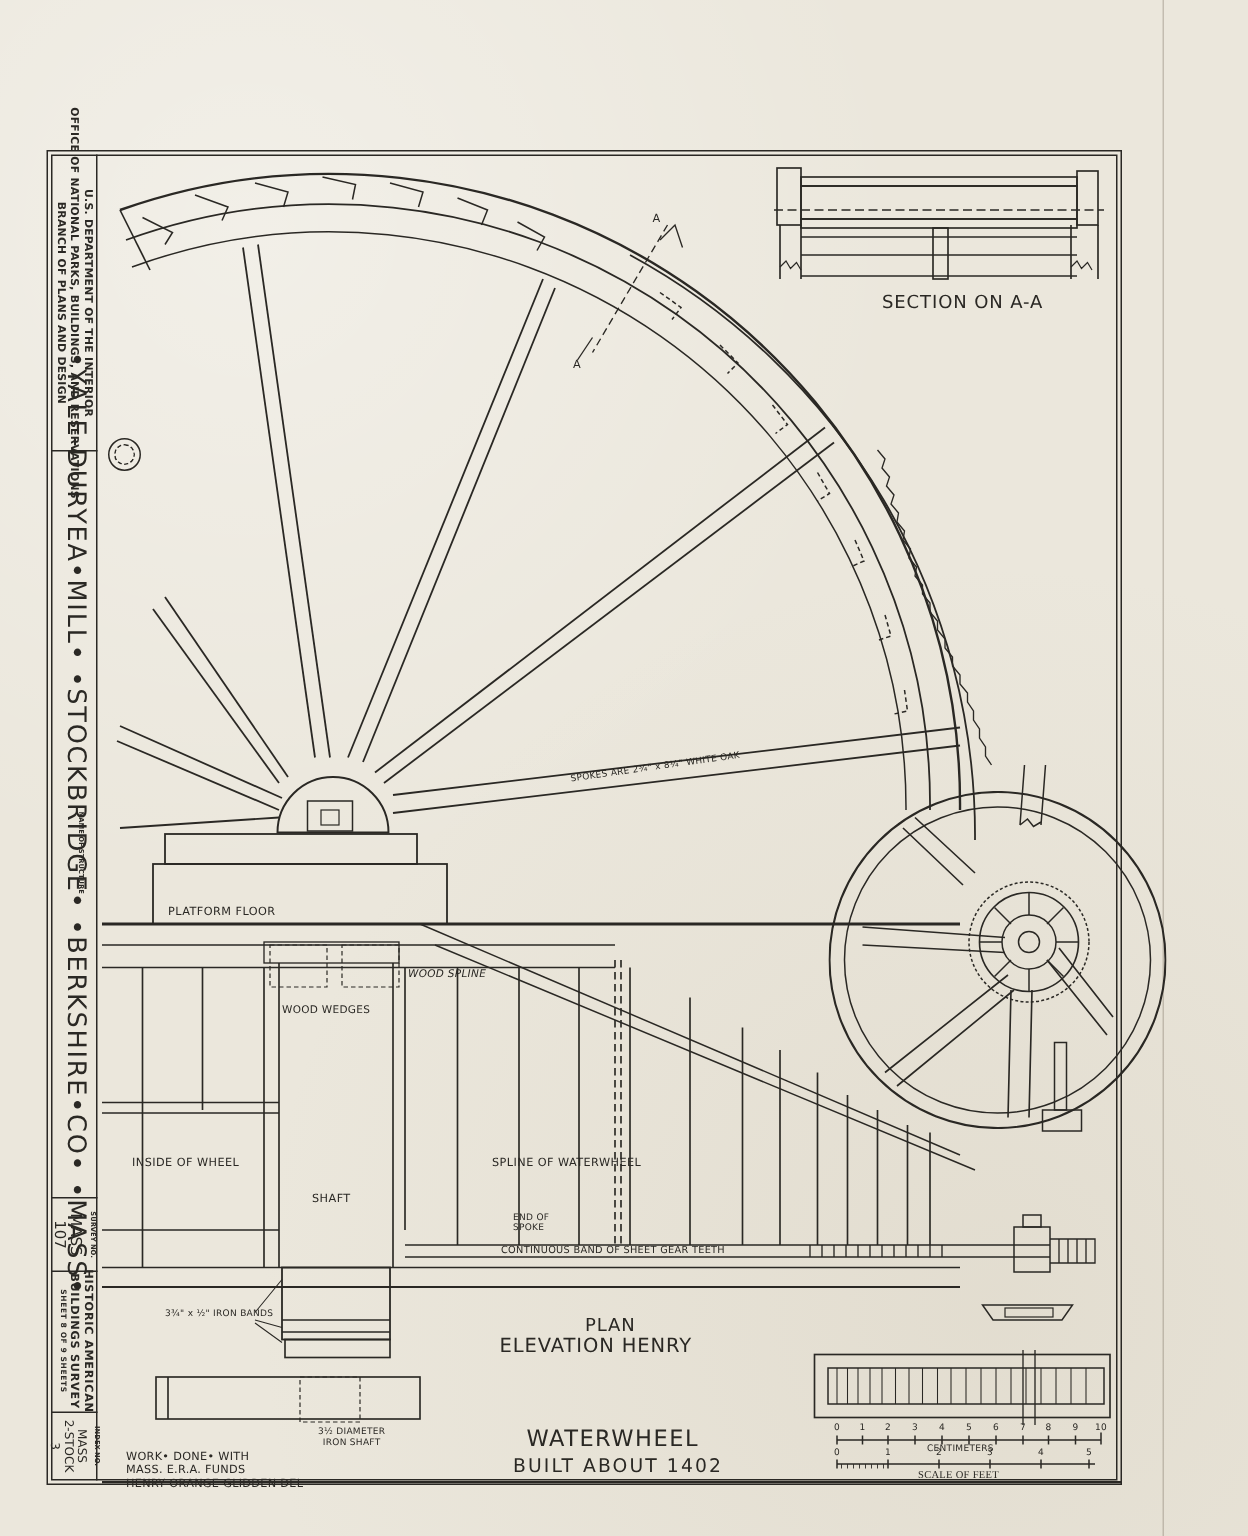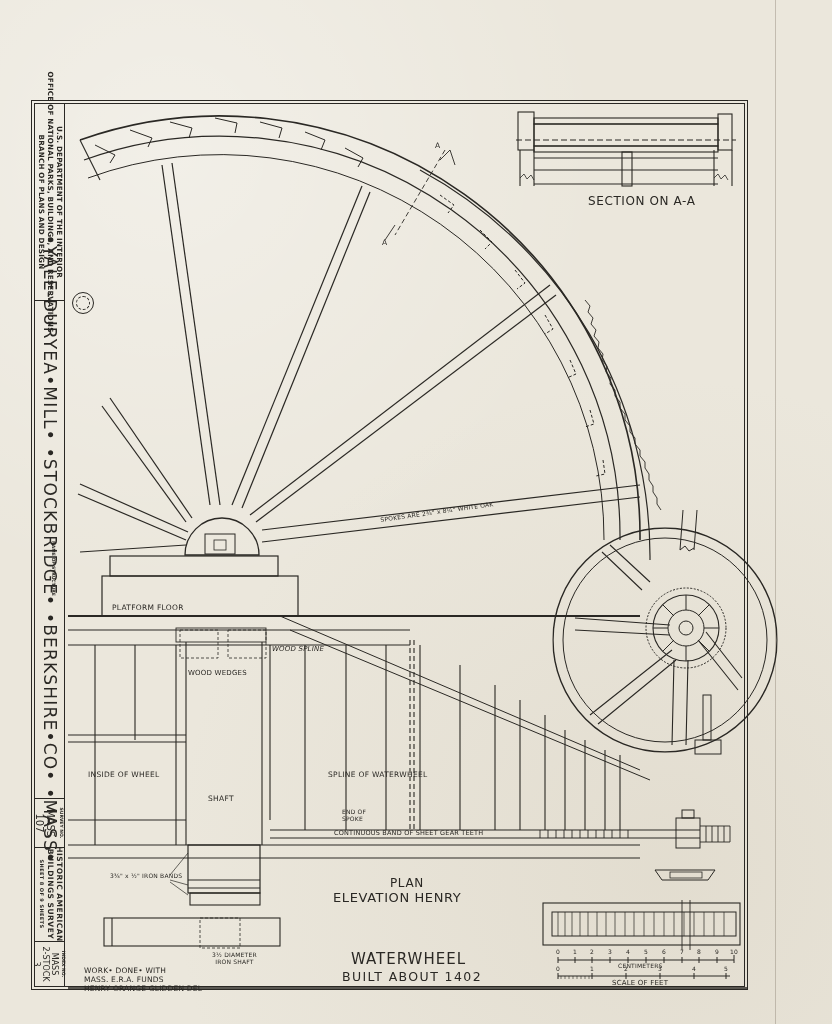--- a/index.html
+++ b/index.html
@@ -270,13 +270,13 @@
 </div>
 <div class="lbl tiny" style="left:618px;top:962px;">CENTIMETERS</div>
 <div>
   <div class="lbl tiny" style="left:556px;top:965px;">0</div>
   <div class="lbl tiny" style="left:590px;top:965px;">1</div>
   <div class="lbl tiny" style="left:624px;top:965px;">2</div>
   <div class="lbl tiny" style="left:658px;top:965px;">3</div>
   <div class="lbl tiny" style="left:692px;top:965px;">4</div>
   <div class="lbl tiny" style="left:724px;top:965px;">5</div>
 </div>
-<div class="lbl tiny" style="left:612px;top:980px;font-size:7px;">SCALE OF FEET</div>
+<div class="lbl tiny" style="left:612px;top:980px;font-size:7px;font-family:Liberation Serif, serif;">SCALE OF FEET</div>
 
 </body></html>

